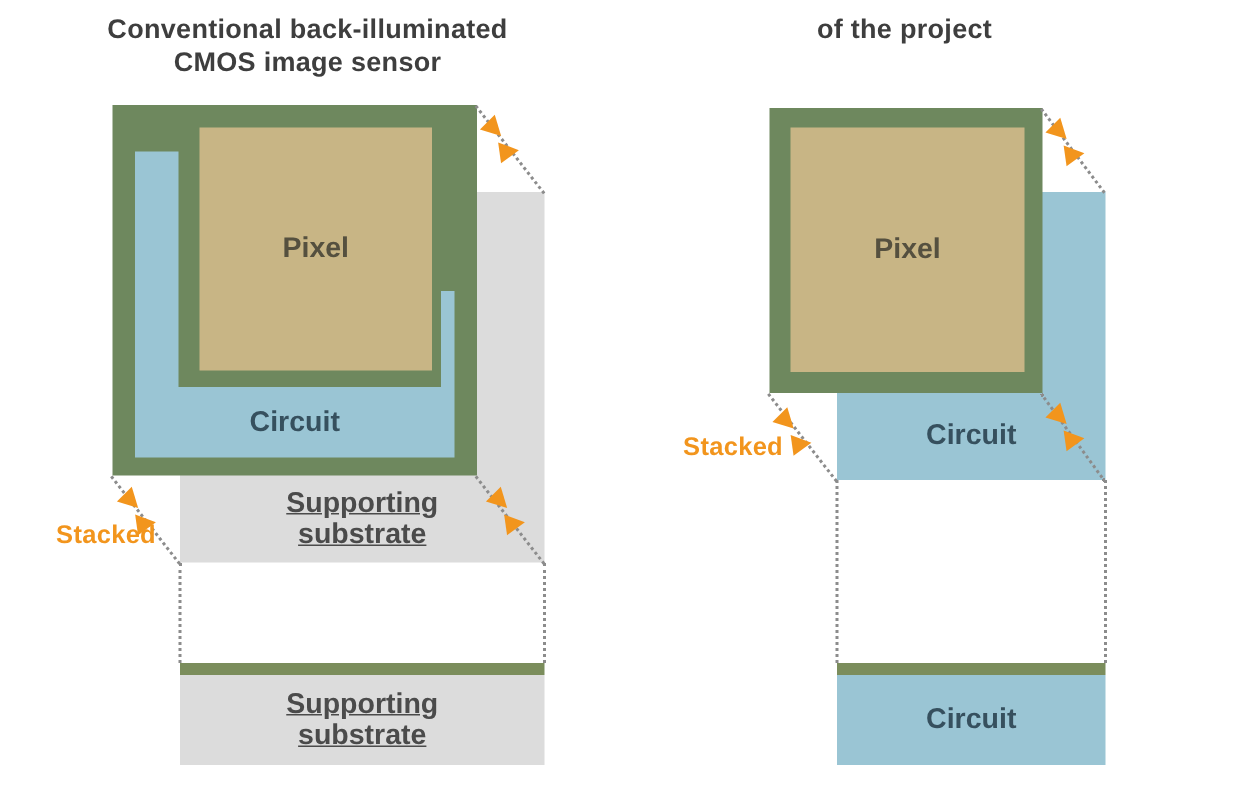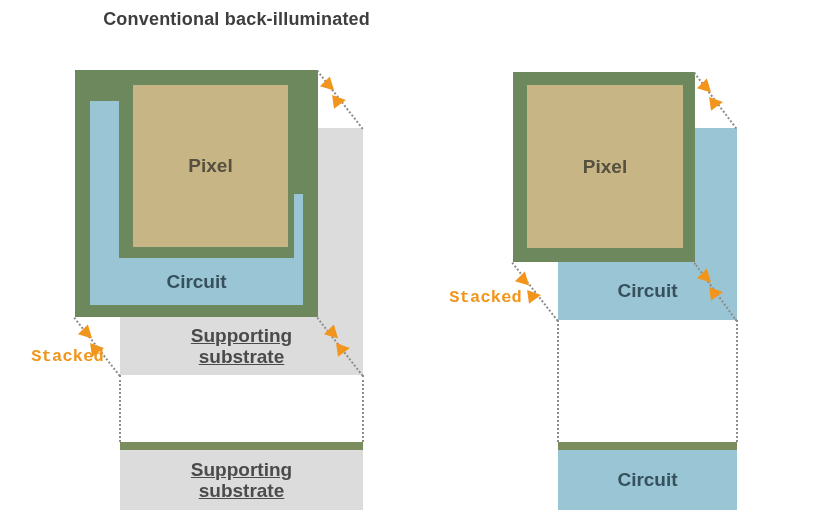--- a/index.html
+++ b/index.html
@@ -3,32 +3,32 @@
 <meta charset="utf-8">
 <style>
   html,body{margin:0;padding:0;background:#ffffff;}
   .canvas{
     position:relative;width:825px;height:528px;background:#fff;overflow:hidden;
     font-family:"Liberation Sans","DejaVu Sans",sans-serif;
   }
   .abs{position:absolute;}
   .fill{position:absolute;text-align:center;}
   .ttl{
-    position:absolute;text-align:right;font-size:18px;line-height:22px;
+    position:absolute;text-align:center;font-size:18px;line-height:22px;
     font-weight:700;color:var(--title-text);letter-spacing:.2px;
   }
   .lbl{font-weight:700;font-size:19px;}
   .center{display:flex;align-items:center;justify-content:center;}
   .colcenter{display:flex;flex-direction:column;align-items:center;justify-content:center;line-height:21px;}
   .pixel-text{color:var(--pixel-text);}
   .circuit-text{color:var(--circuit-text);}
   .substrate-text{color:var(--substrate-text);text-decoration:underline;}
   .stacked{
     position:absolute;font-weight:700;font-size:17px;color:var(--orange);
-    text-align:right;letter-spacing:.2px;font-family:Liberation Mono, monospace;
+    text-align:right;letter-spacing:.2px;
   }
   .diag{position:absolute;height:0;border-top:2px dotted var(--dot-line);transform-origin:0 0;}
   .vline{position:absolute;width:0;border-left:2px dotted var(--dot-line);}
   .arr{
     position:absolute;width:0;height:0;
     border-left:13px solid var(--orange);
     border-top:7px solid transparent;border-bottom:7px solid transparent;
     transform:rotate(var(--r,45deg));
   }
   .bg-green{background:var(--green);}
@@ -40,20 +40,21 @@
 </head>
 <body>
 
 <div class="canvas">
 
   
   <div style="display:contents">
 
     <div class="ttl" style="left:40px;top:8px;width:330px;">
       <div>Conventional back-illuminated</div>
+      <div>CMOS image sensor</div>
     </div>
 
     
     <div class="fill bg-gray" style="left:120px;top:128px;width:243px;height:247px;"></div>
 
     
     <div class="fill bg-green" style="left:75px;top:70px;width:243px;height:247px;"></div>
 
     
     <div class="fill bg-blue" style="left:90px;top:101px;width:29px;height:157px;"></div>
@@ -95,20 +96,21 @@
     <span class="arr" style="left:81px;top:327px;--r:45deg;"></span>
     <span class="arr" style="left:91px;top:342px;--r:-8deg;"></span>
     <span class="arr" style="left:327px;top:327px;--r:45deg;"></span>
     <span class="arr" style="left:337px;top:342px;--r:-8deg;"></span>
   </div>
 
   
   <div style="display:contents">
 
     <div class="ttl" style="left:450px;top:8px;width:306px;">
+      <div>of the project</div>
     </div>
 
     
     <div class="fill bg-blue" style="left:558px;top:128px;width:179px;height:192px;"></div>
 
     
     <div class="fill bg-green" style="left:513px;top:72px;width:182px;height:190px;"></div>
 
     
     <div class="fill bg-tan center" style="left:527px;top:85px;width:156px;height:163px;">

